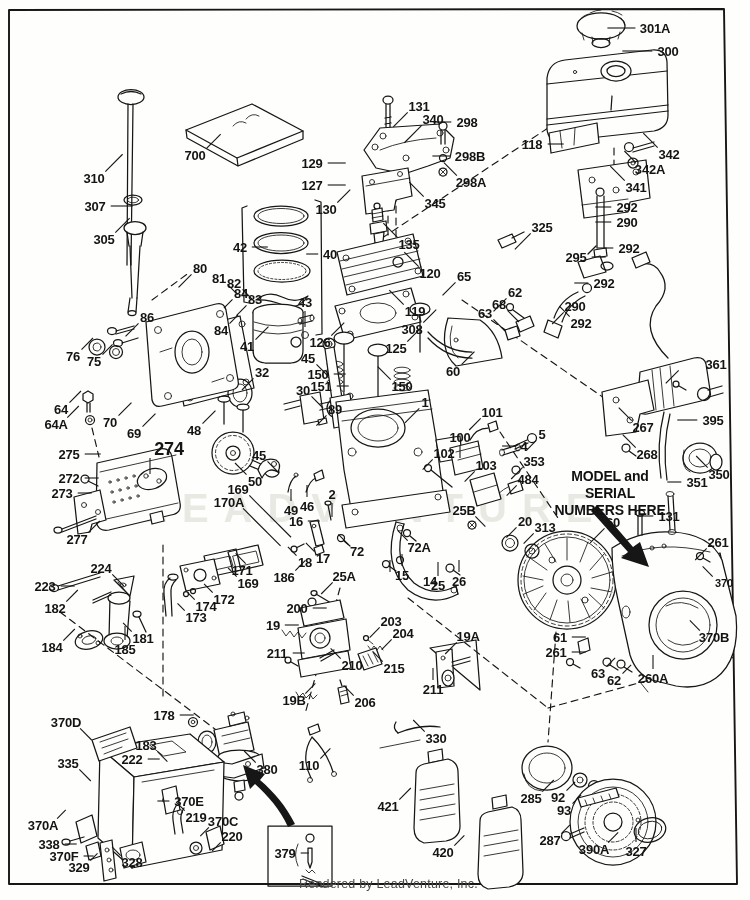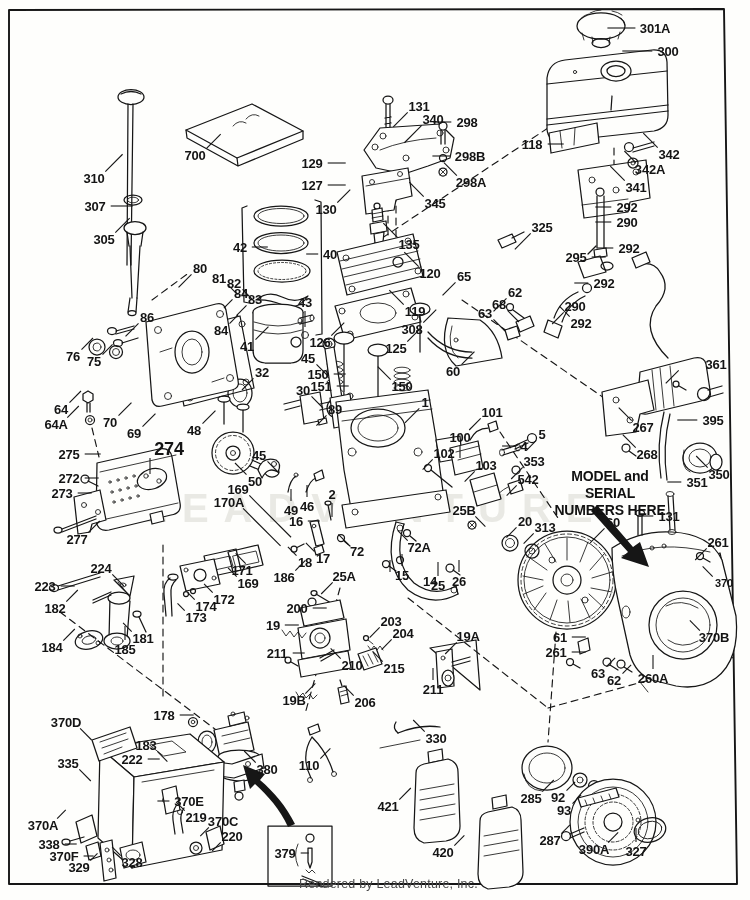--- a/index.html
+++ b/index.html
@@ -1036,21 +1036,21 @@
       <div class="part-label" style="left: 524px; top: 446px; font-size: 13px;">4</div>
       <div class="part-label" style="left: 444px; top: 453px; font-size: 13px;">102</div>
       <div class="part-label" style="left: 647px; top: 454px; font-size: 13px;">268</div>
       <div class="part-label" style="left: 150px; top: 449px; font-size: 18px; margin-left: 19px;">274</div>
       <div class="part-label" style="left: 69px; top: 454px; font-size: 13px;">275</div>
       <div class="part-label" style="left: 259px; top: 455px; font-size: 13px;">45</div>
       <div class="part-label" style="left: 534px; top: 461px; font-size: 13px;">353</div>
       <div class="part-label" style="left: 255px; top: 481px; font-size: 13px;">50</div>
       <div class="part-label" style="left: 486px; top: 465px; font-size: 13px;">103</div>
       <div class="part-label" style="left: 69px; top: 478px; font-size: 13px;">272</div>
-      <div class="part-label" style="left: 528px; top: 479px; font-size: 13px;">542</div>
+      <div class="part-label" style="left: 528px; top: 479px; font-size: 13px;">484</div>
       <div class="part-label" style="left: 719px; top: 474px; font-size: 13px;">350</div>
       <div class="part-label" style="left: 697px; top: 482px; font-size: 13px;">351</div>
       <div class="part-label" style="left: 238px; top: 489px; font-size: 13px;">169</div>
       <div class="part-label" style="left: 229px; top: 502px; font-size: 13px;">170A</div>
       <div class="part-label" style="left: 62px; top: 493px; font-size: 13px;">273</div>
       <div class="part-label" style="left: 332px; top: 494px; font-size: 13px;">2</div>
       <div class="part-label" style="left: 307px; top: 506px; font-size: 13px;">46</div>
       <div class="part-label" style="left: 291px; top: 510px; font-size: 13px;">49</div>
       <div class="part-label" style="left: 613px; top: 522px; font-size: 13px;">60</div>
       <div class="part-label" style="left: 669px; top: 516px; font-size: 13px;">131</div>

